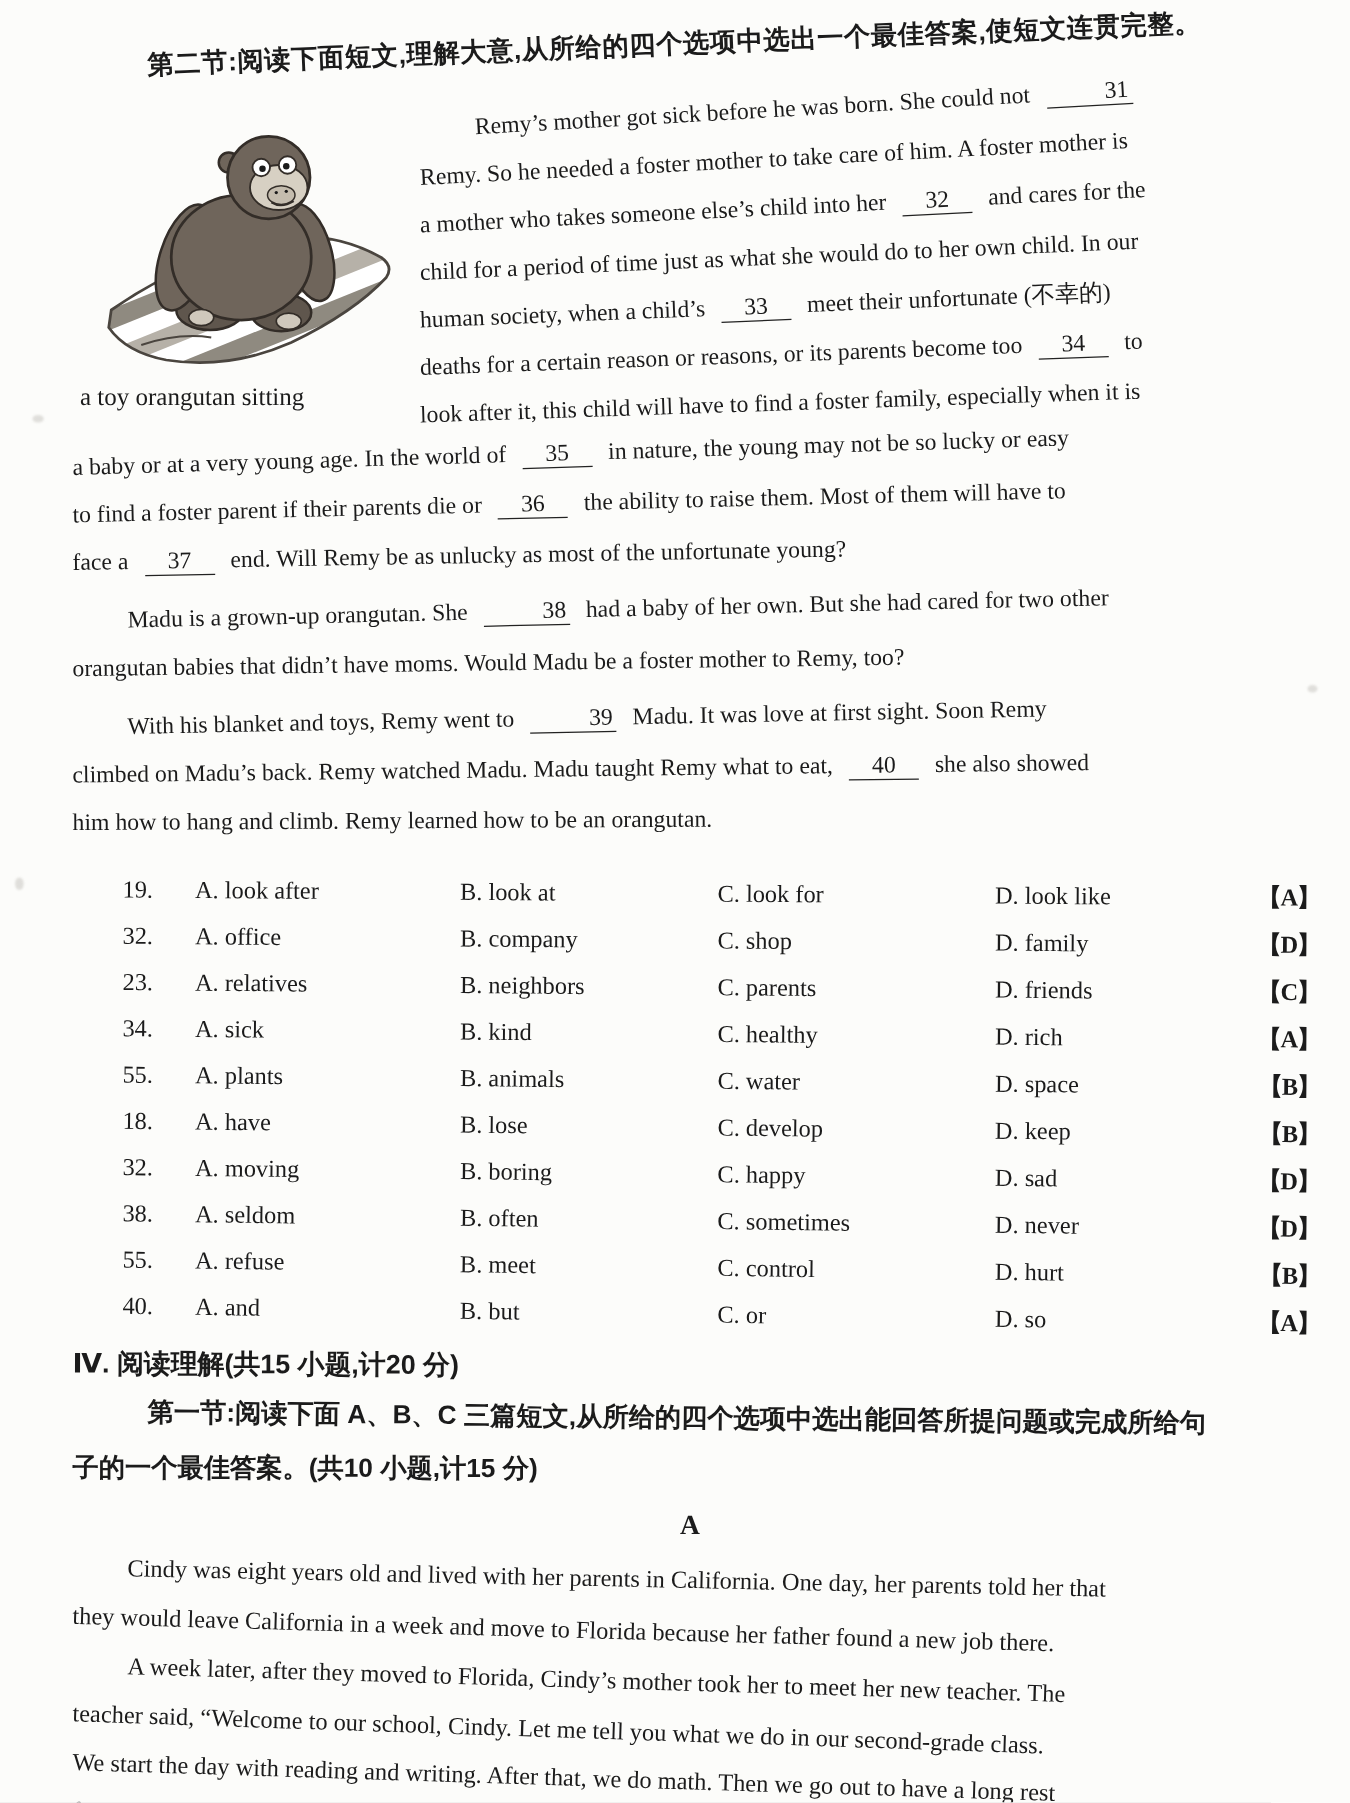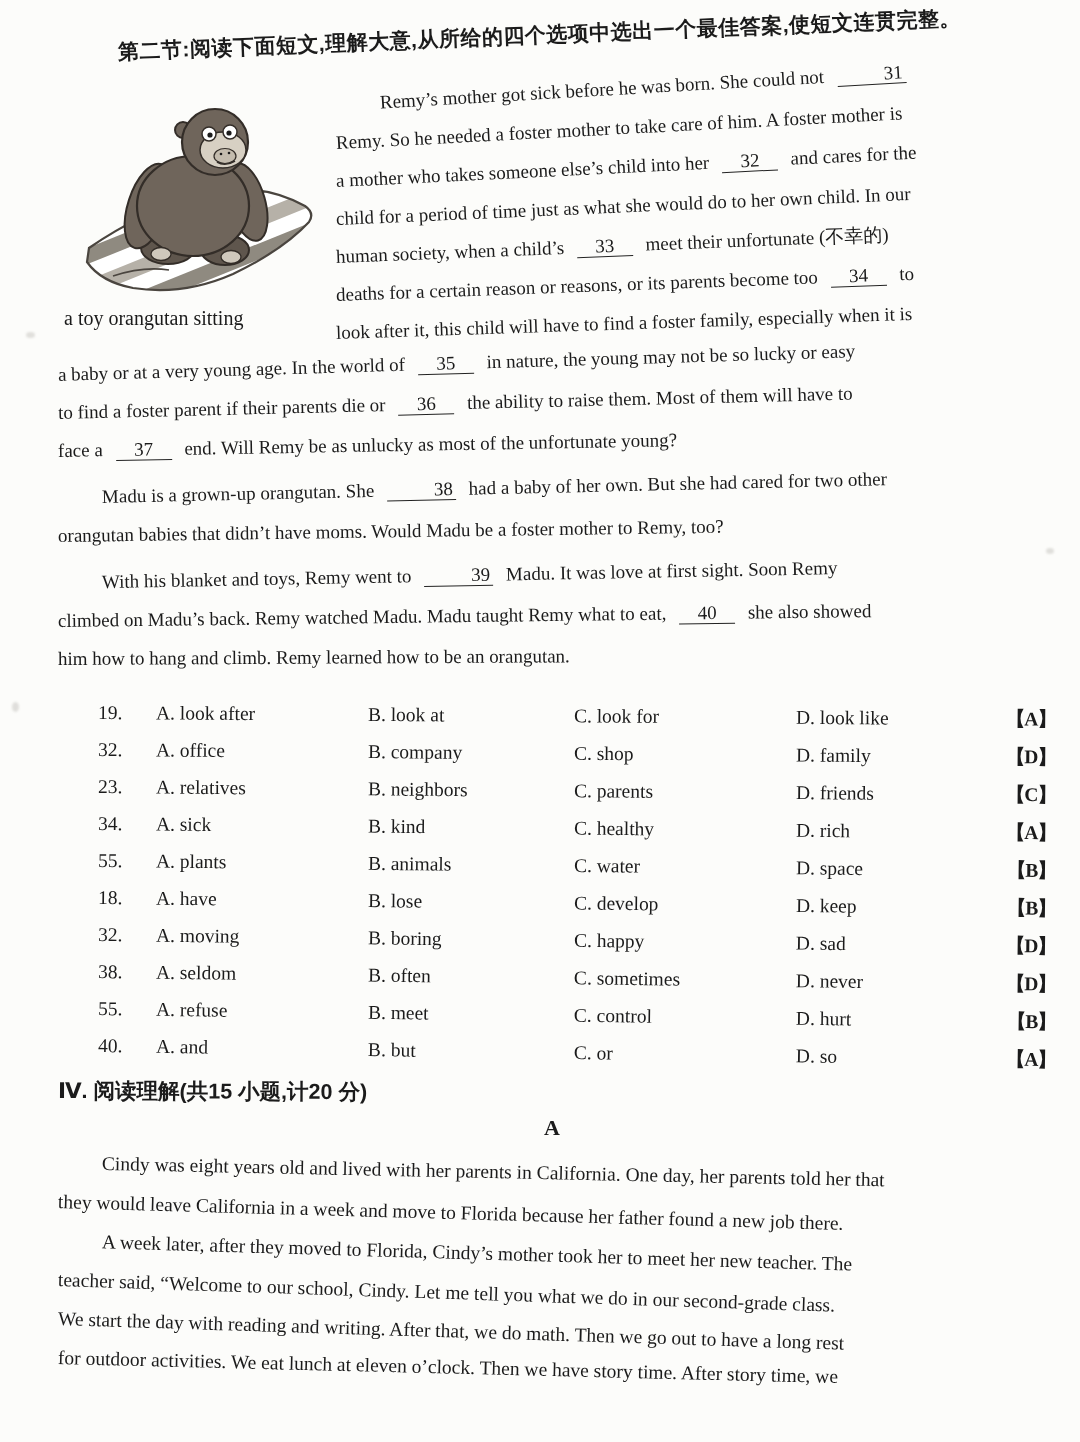--- a/index.html
+++ b/index.html
@@ -203,20 +203,24 @@
         <span class="oc oc-num">40.</span>
         <span class="oc oc-a">A. and</span>
         <span class="oc oc-b">B. but</span>
         <span class="oc oc-c">C. or</span>
         <span class="oc oc-d">D. so</span>
         <span class="oc oc-ans">【A】</span>
       </div>
     </div>
 
   <div class="sec4-heading zh">Ⅳ. 阅读理解(共15 小题,计20 分)</div>
+  <div id="sec4-note">
+      <div class="tline indent" style="transform: rotate(0.6deg);">第一节:阅读下面 A、B、C 三篇短文,从所给的四个选项中选出能回答所提问题或完成所给句</div>
+      <div class="tline" style="transform: rotate(0.1deg);">子的一个最佳答案。(共10 小题,计15 分)</div>
+    </div>
 
   <div class="pa-label">A</div>
   <div id="pa-lines">
       <div class="tline indent" style="transform: rotate(1.2deg);">Cindy was eight years old and lived with her parents in California.  One day, her parents told her that</div>
       <div class="tline" style="transform: rotate(1.6deg);">they would leave California in a week and move to Florida because her father found a new job there.</div>
       <div class="tline indent" style="transform: rotate(1.7deg);">A week later, after they moved to Florida, Cindy’s mother took her to meet her new teacher.  The</div>
       <div class="tline" style="transform: rotate(1.9deg);">teacher said, “Welcome to our school, Cindy.  Let me tell you what we do in our second-grade class.</div>
       <div class="tline" style="transform: rotate(1.8deg);">We start the day with reading and writing.  After that, we do math.  Then we go out to have a long rest</div>
       <div class="tline" style="transform: rotate(1.4deg);">for outdoor activities.  We eat lunch at eleven o’clock.  Then we have story time.  After story time, we</div>
     </div>

